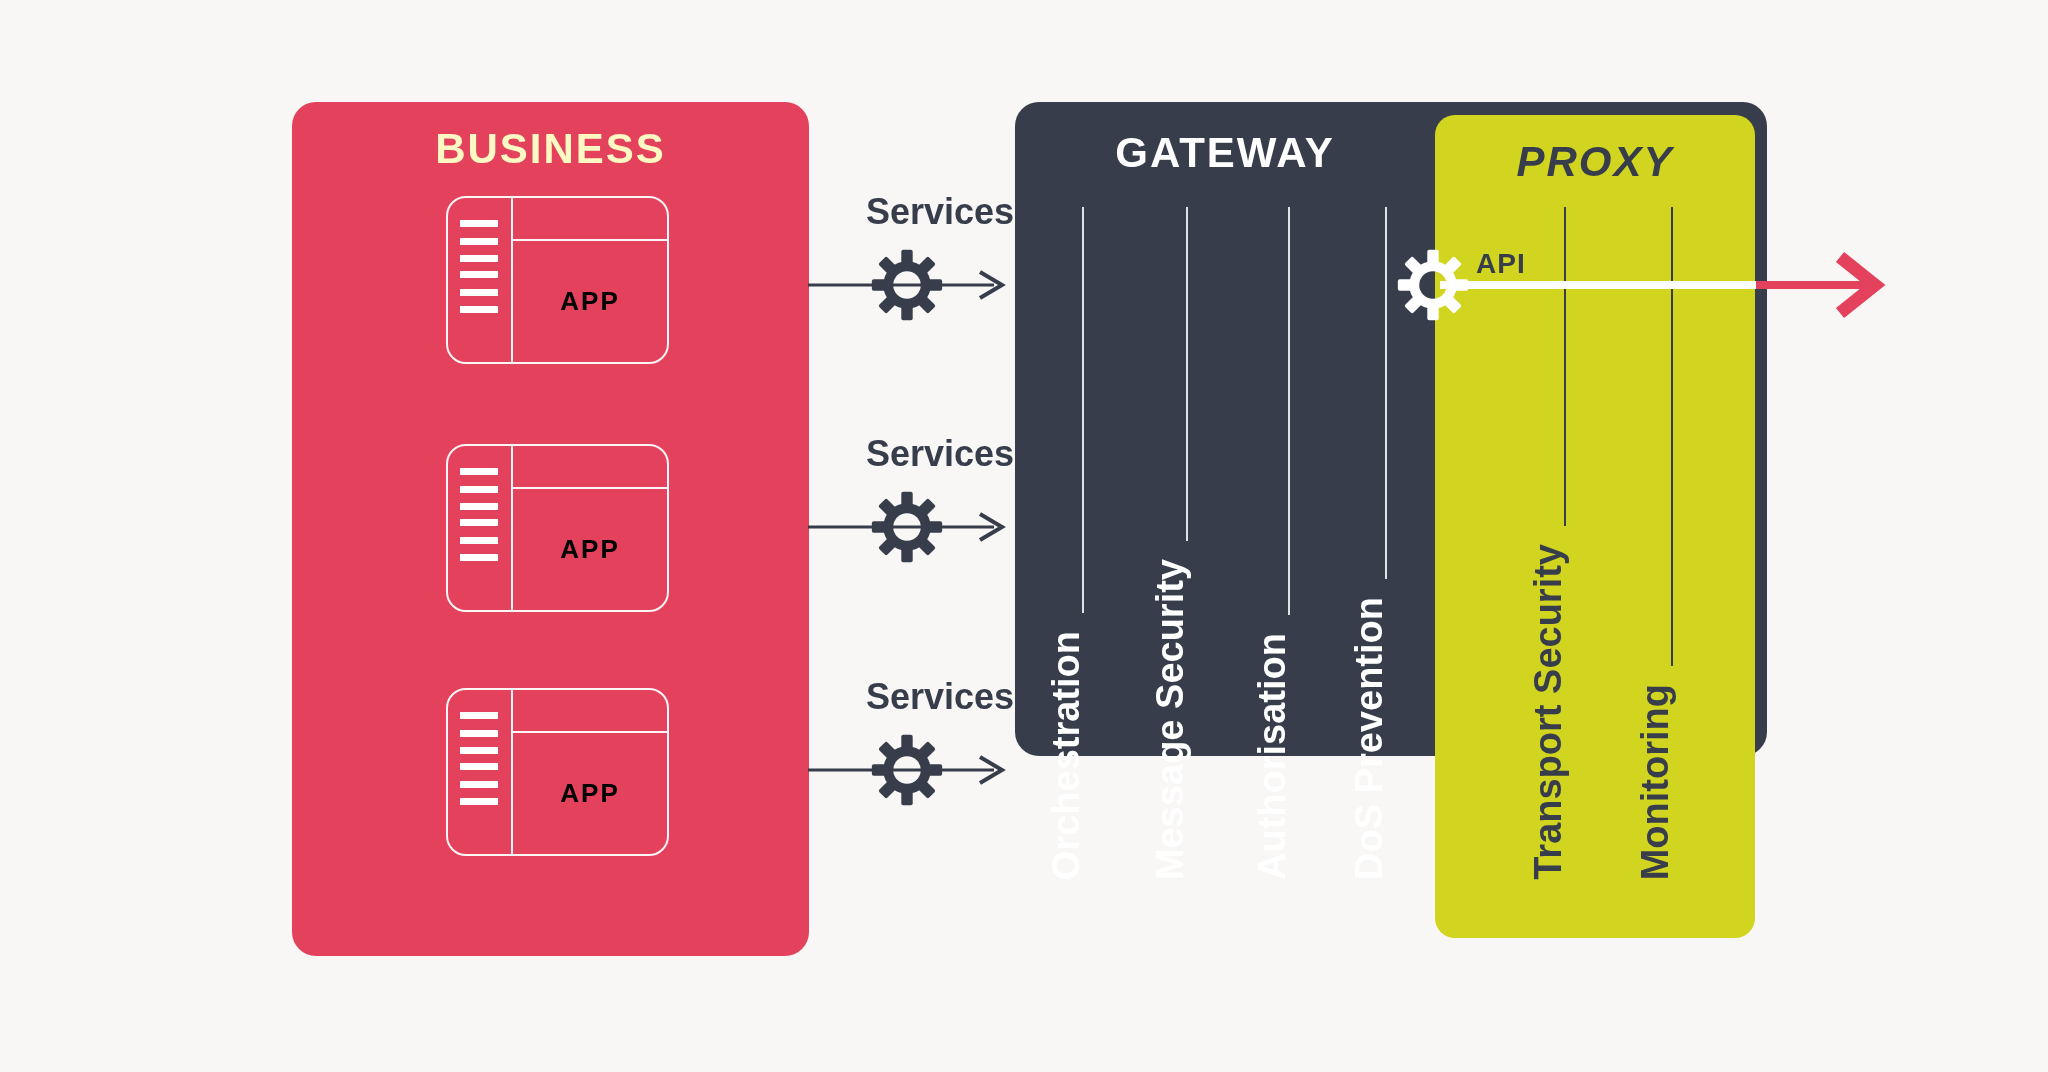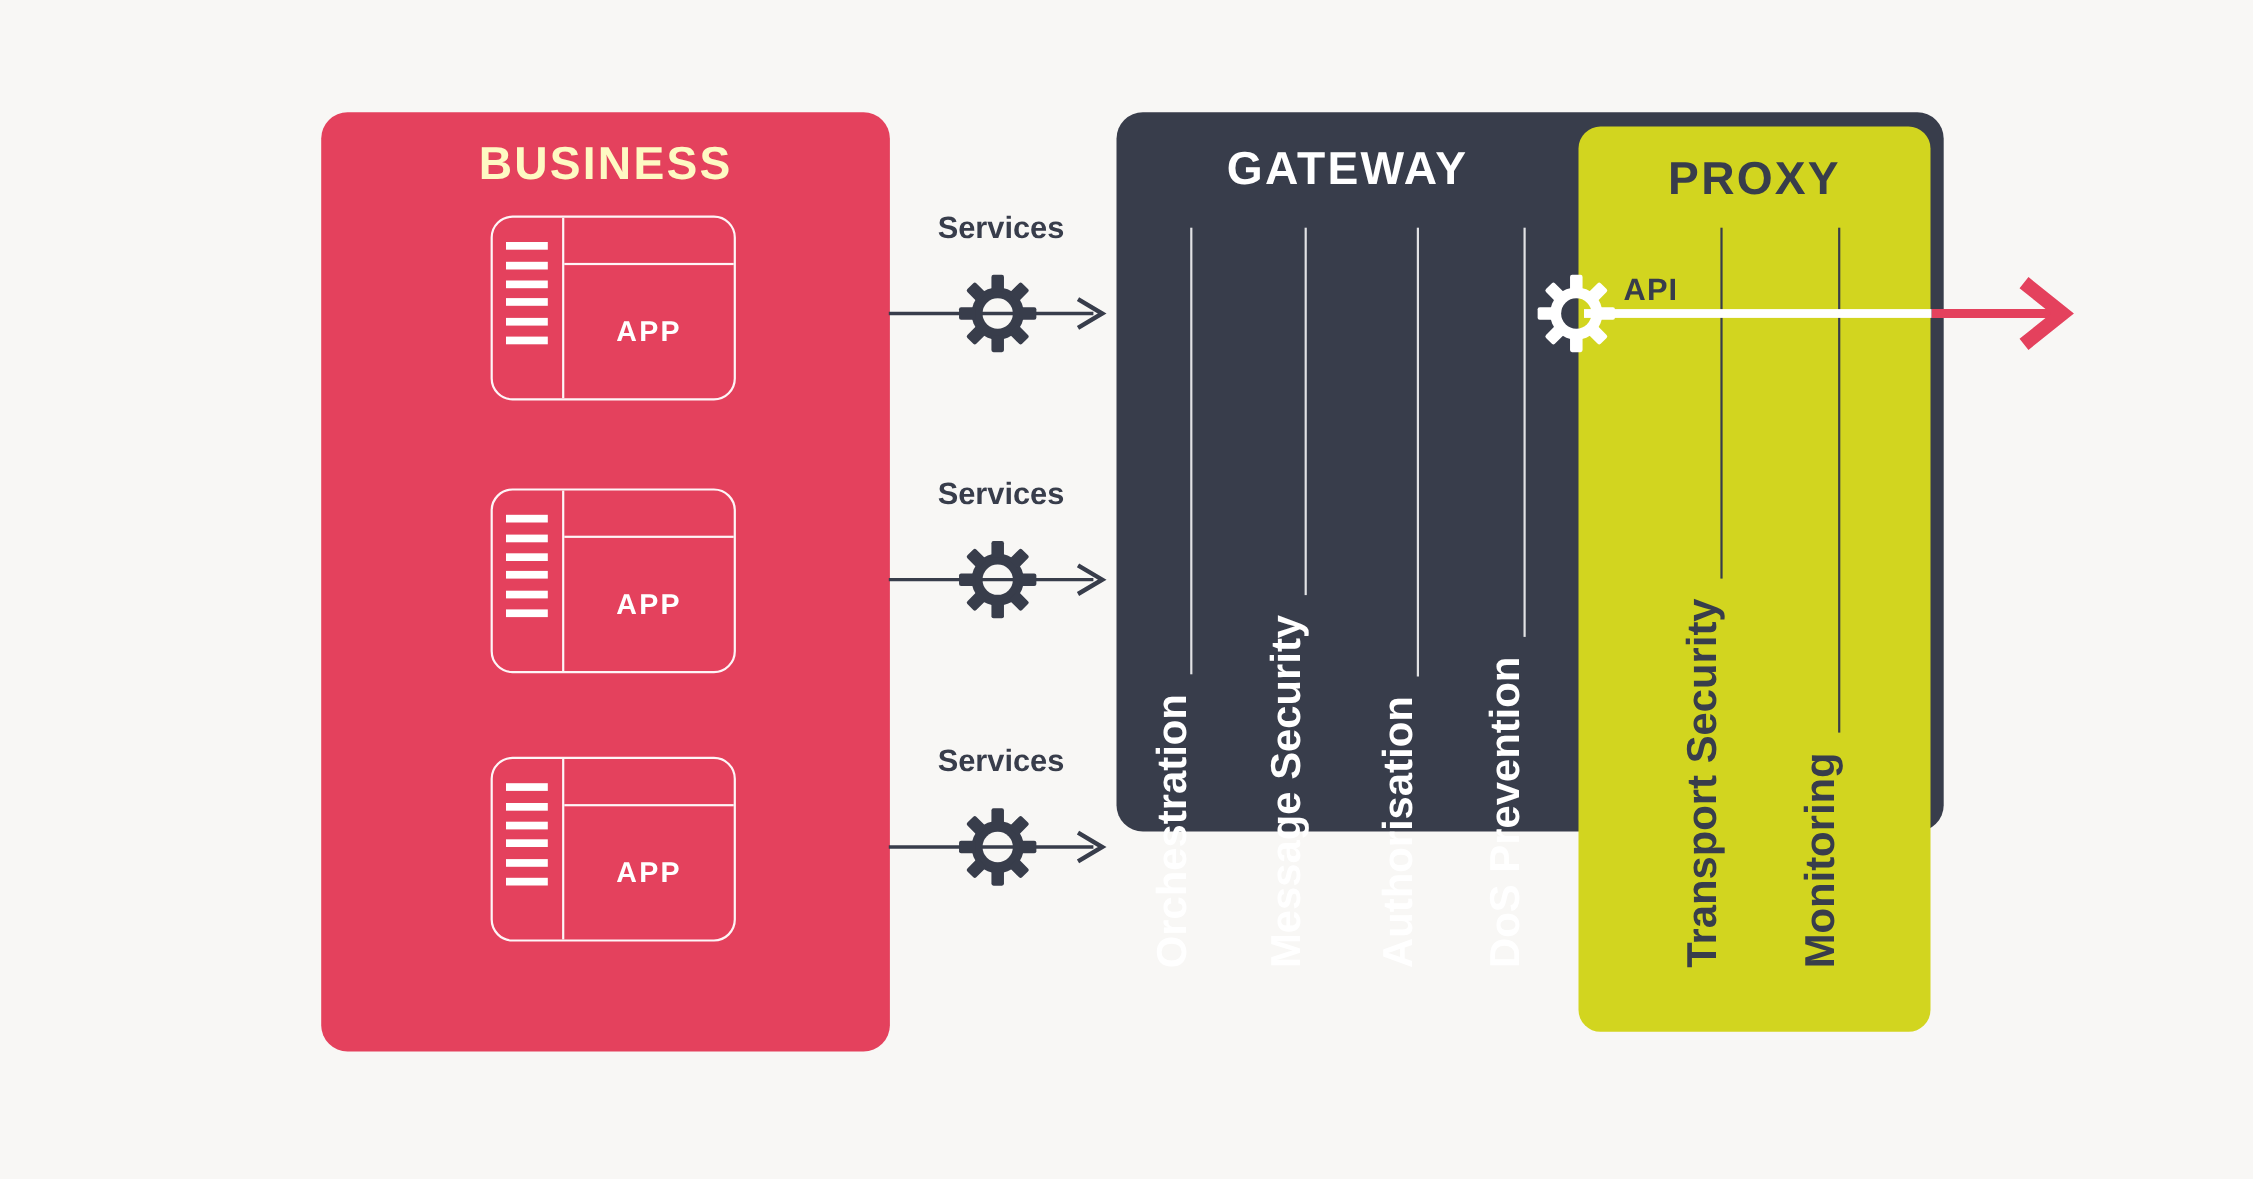--- a/index.html
+++ b/index.html
@@ -47,20 +47,21 @@
     left: 0; right: 0; top: 24px;
     color: #fef9c3;
   }
   .gateway-title {
     left: 0; width: 420px; top: 28px;
     color: #FFFFFF;
   }
   .proxy-title {
     left: 0; right: 0; top: 24px;
     color: #383D4B;
+    font-style: italic;
   }
   
   .app-icon {
     position: absolute;
     left: 154px;
     width: 223px; height: 168px;
     border: 2px solid rgba(255,255,255,0.95);
     border-radius: 20px;
     box-sizing: border-box;
   }
@@ -81,33 +82,33 @@
     left: 12px;
     width: 38px; height: 7px;
     background: #FFFFFF;
   }
   .app-icon .app-label {
     position: absolute;
     left: 65px; right: 0; top: 43px; bottom: 0;
     display: flex;
     align-items: center;
     justify-content: center;
-    color: #ffffff;
+    color: #000000;
     font-size: 26px;
     font-weight: bold;
     letter-spacing: 2px;
   }
   
   .service-label {
     position: absolute;
-    left: 780px;
+    left: 810px;
     width: 260px;
     text-align: center;
     color: #383D4B;
-    font-size: 28px;
+    font-size: 36px;
     font-weight: bold;
   }
   .service-arrow {
     position: absolute;
     left: 806px;
     width: 210px; height: 42px;
   }
   .gear {
     position: absolute;
     width: 76px; height: 76px;

